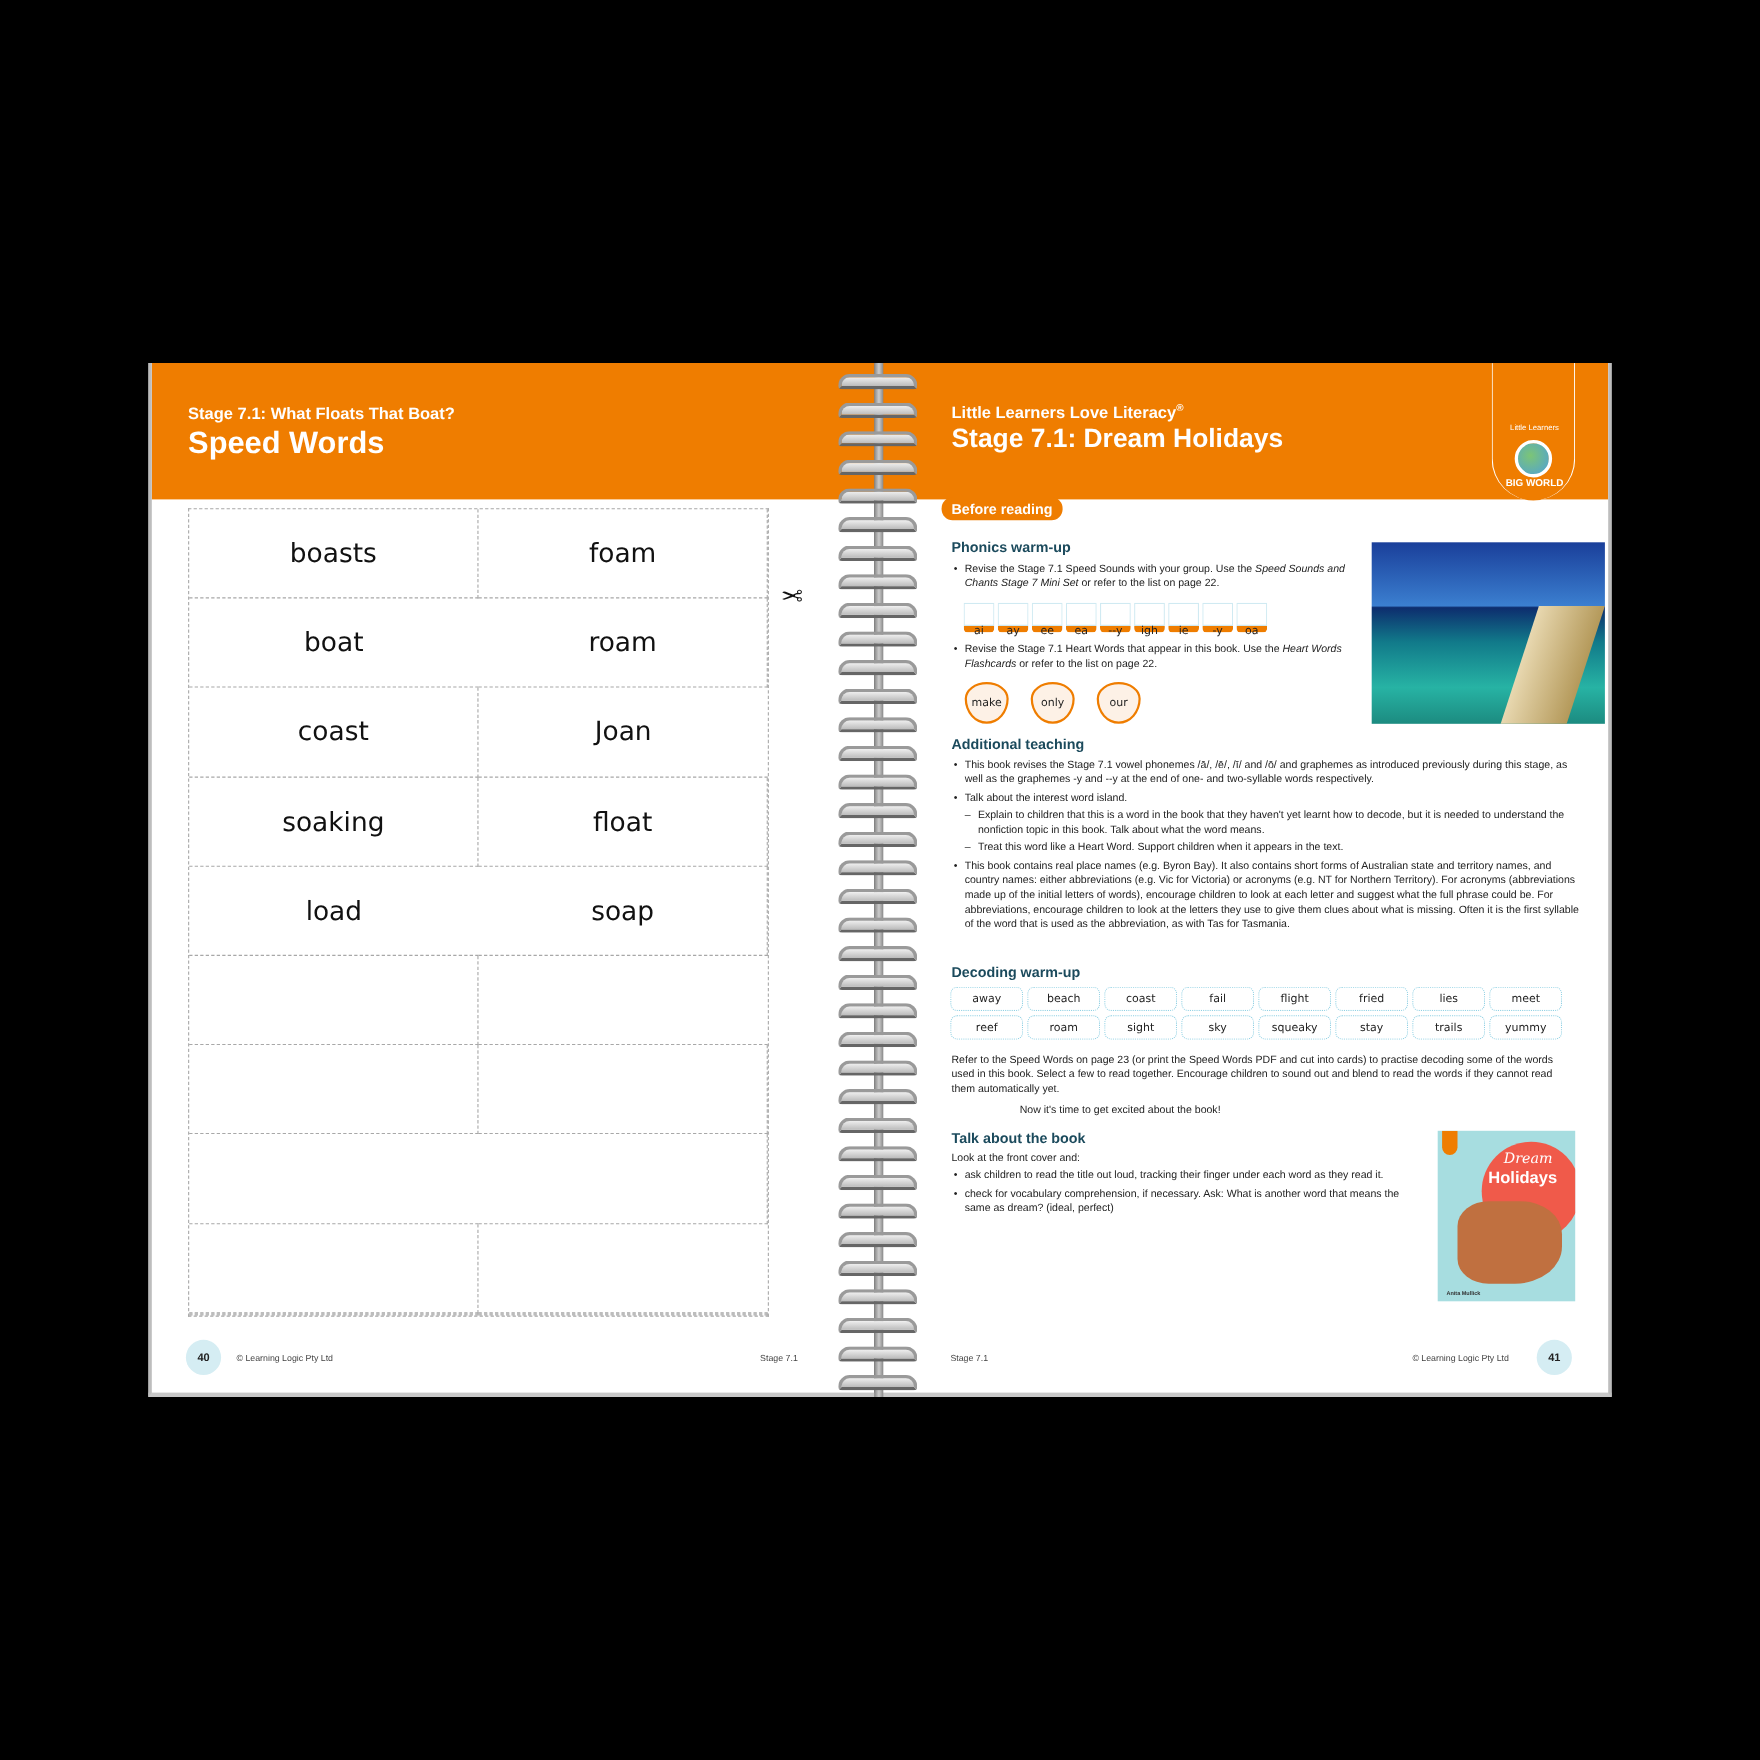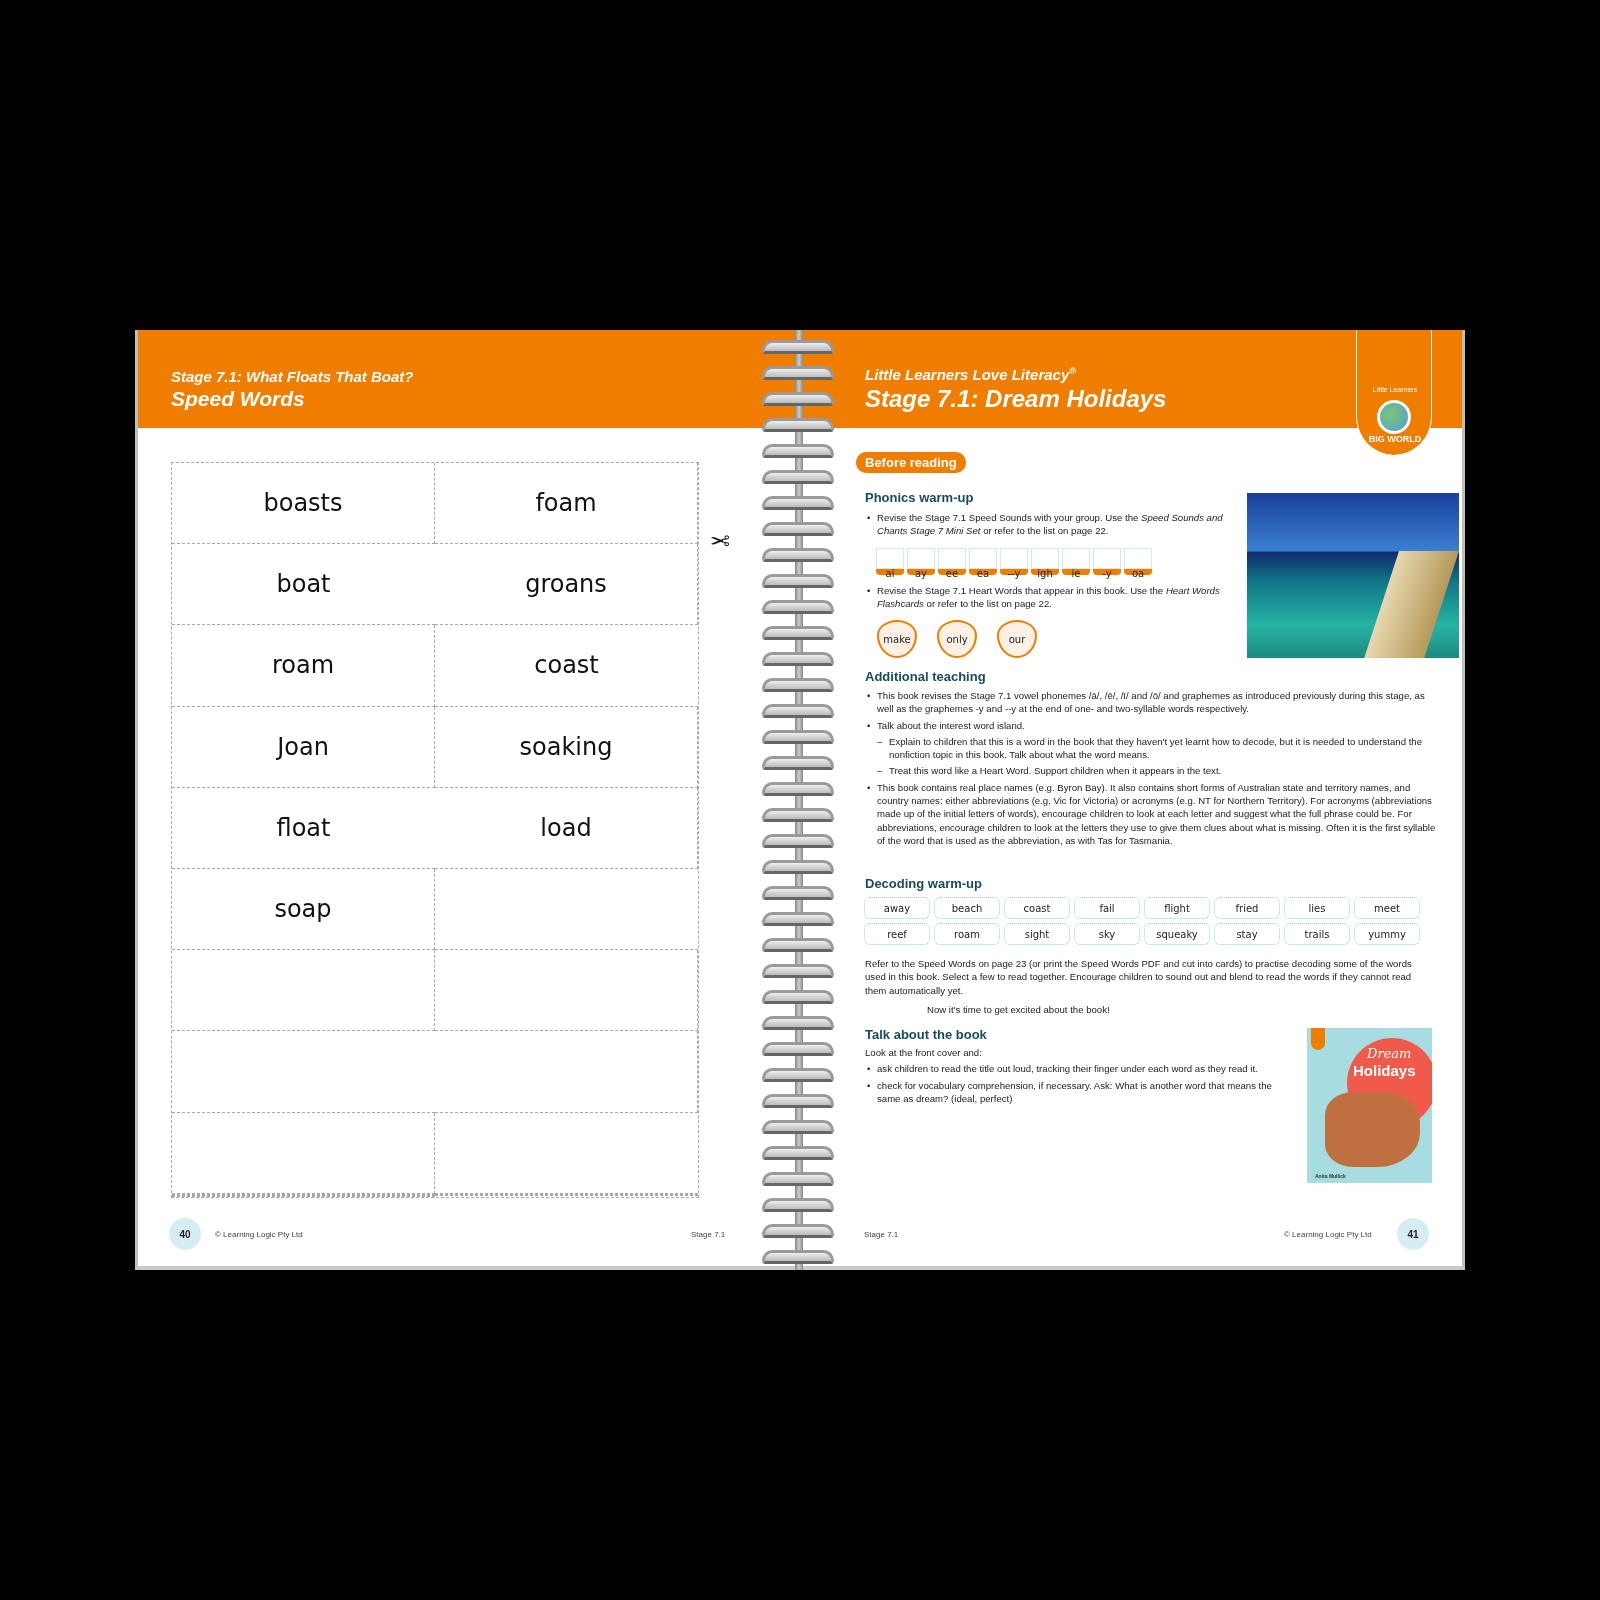--- a/index.html
+++ b/index.html
@@ -3,23 +3,23 @@
 <meta charset="utf-8">
 <style>
   * { box-sizing: border-box; margin: 0; padding: 0; }
   html, body { width: 1600px; height: 1600px; background: #000; overflow: hidden; }
   body { position: relative; font-family: "Liberation Sans", sans-serif; }
 
   .page { position: absolute; top: 330px; height: 940px; background: #fff; overflow: hidden; }
   .page-left { left: 135px; width: 660px; border-left: 3px solid #bdbdbd; border-bottom: 4px solid #c8c8c8; }
   .page-right { left: 800px; width: 665px; border-right: 3px solid #bdbdbd; border-bottom: 4px solid #c8c8c8; }
 
-  .header { position: absolute; top: 0; left: 0; right: 0; height: 98px; background: #ef7d00; color: #fff; font-style: italic; }
+  .header { position: absolute; top: 0; left: 0; right: 0; height: 124px; background: #ef7d00; color: #fff; }
   .page-left .header .sub { position: absolute; left: 33px; top: 38px; font-size: 15px; font-weight: bold; }
-  .page-left .header .title { position: absolute; left: 33px; top: 57px; font-size: 21px; font-weight: bold; }
+  .page-left .header .title { position: absolute; left: 33px; top: 57px; font-size: 28px; font-weight: bold; }
   .page-right .header .sub { position: absolute; left: 65px; top: 36px; font-size: 15px; font-weight: bold; }
   .page-right .header .sub sup { font-size: 9px; }
   .page-right .header .title { position: absolute; left: 65px; top: 55px; font-size: 24px; font-weight: bold; }
 
   
   .grid { position: absolute; left: 33px; top: 132px; width: 528px; border: 1px dashed #a8a8a8;
           display: grid; grid-template-columns: repeat(2, 1fr); grid-template-rows: repeat(9, 81.2px); }
   .cell { border-right: 1px dashed #a8a8a8; border-bottom: 1px dashed #a8a8a8; display: flex; align-items: center; justify-content: center;
           font-family: "DejaVu Sans", sans-serif; font-size: 24px; color: #111; }
   .cell:nth-child(3n) { border-right: none; }
@@ -81,21 +81,20 @@
 
 <div class="page page-left">
   <div class="header">
     <div class="sub">Stage 7.1: What Floats That Boat?</div>
     <div class="title">Speed Words</div>
   </div>
   <div class="grid">
     <div class="cell">boasts</div>
     <div class="cell">foam</div>
     <div class="cell">boat</div>
-    <div class="cell">groans</div>
     <div class="cell">roam</div>
     <div class="cell">coast</div>
     <div class="cell">Joan</div>
     <div class="cell">soaking</div>
     <div class="cell">float</div>
     <div class="cell">load</div>
     <div class="cell">soap</div>
     <div class="cell"></div>
     <div class="cell"></div>
     <div class="cell"></div>

